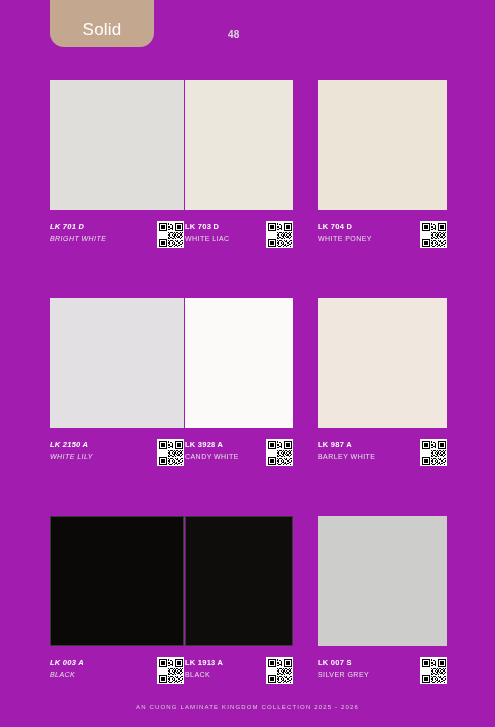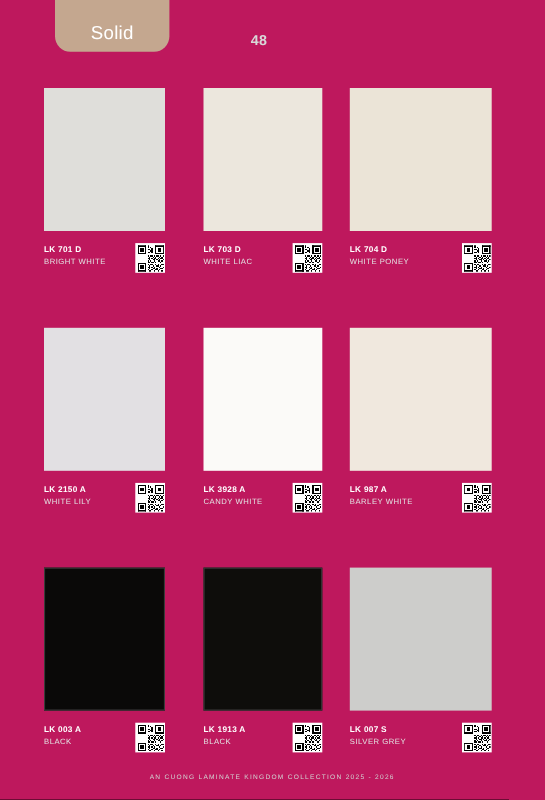--- a/index.html
+++ b/index.html
@@ -13,21 +13,21 @@
 
   body {
     font-family: "Liberation Sans", sans-serif;
     color: #ffffff;
     position: relative;
   }
 
   .page {
     position: absolute;
     inset: 0;
-    background: #be185d;
+    background: #a21caf;
     padding-left: 14px;
   }
 
   
   .header {
     position: absolute;
     top: 0; left: 0; right: 0;
     height: 70px;
   }
 
@@ -50,21 +50,21 @@
     font-weight: 400;
     color: #ffffff;
     letter-spacing: 0.2px;
     line-height: 1;
   }
 
   .page-number {
     position: absolute;
     left: 228px;
     top: 29px;
-    font-size: 13px;
+    font-size: 10px;
     font-weight: 700;
     color: #d8d8d8;
     letter-spacing: 0.3px;
   }
 
   
   .grid {
     position: absolute;
     top: 80px;
     left: 0;
@@ -73,21 +73,21 @@
 
   .row {
     position: relative;
     height: 218px;
   }
 
   .cell {
     position: absolute;
     top: 0;
   }
-  .cell.c0 { left: 40px;  width: 110px; }
+  .cell.c0 { left: 50px;  width: 134px; font-style: italic; }
   .cell.c1 { left: 185px; width: 108px; }
   .cell.c2 { left: 318px; width: 129px; }
 
   .swatch {
     width: 100%;
     height: 130px;
     display: block;
   }
   .swatch.dark-edge {
     border: 1px solid #3a3a3a;

